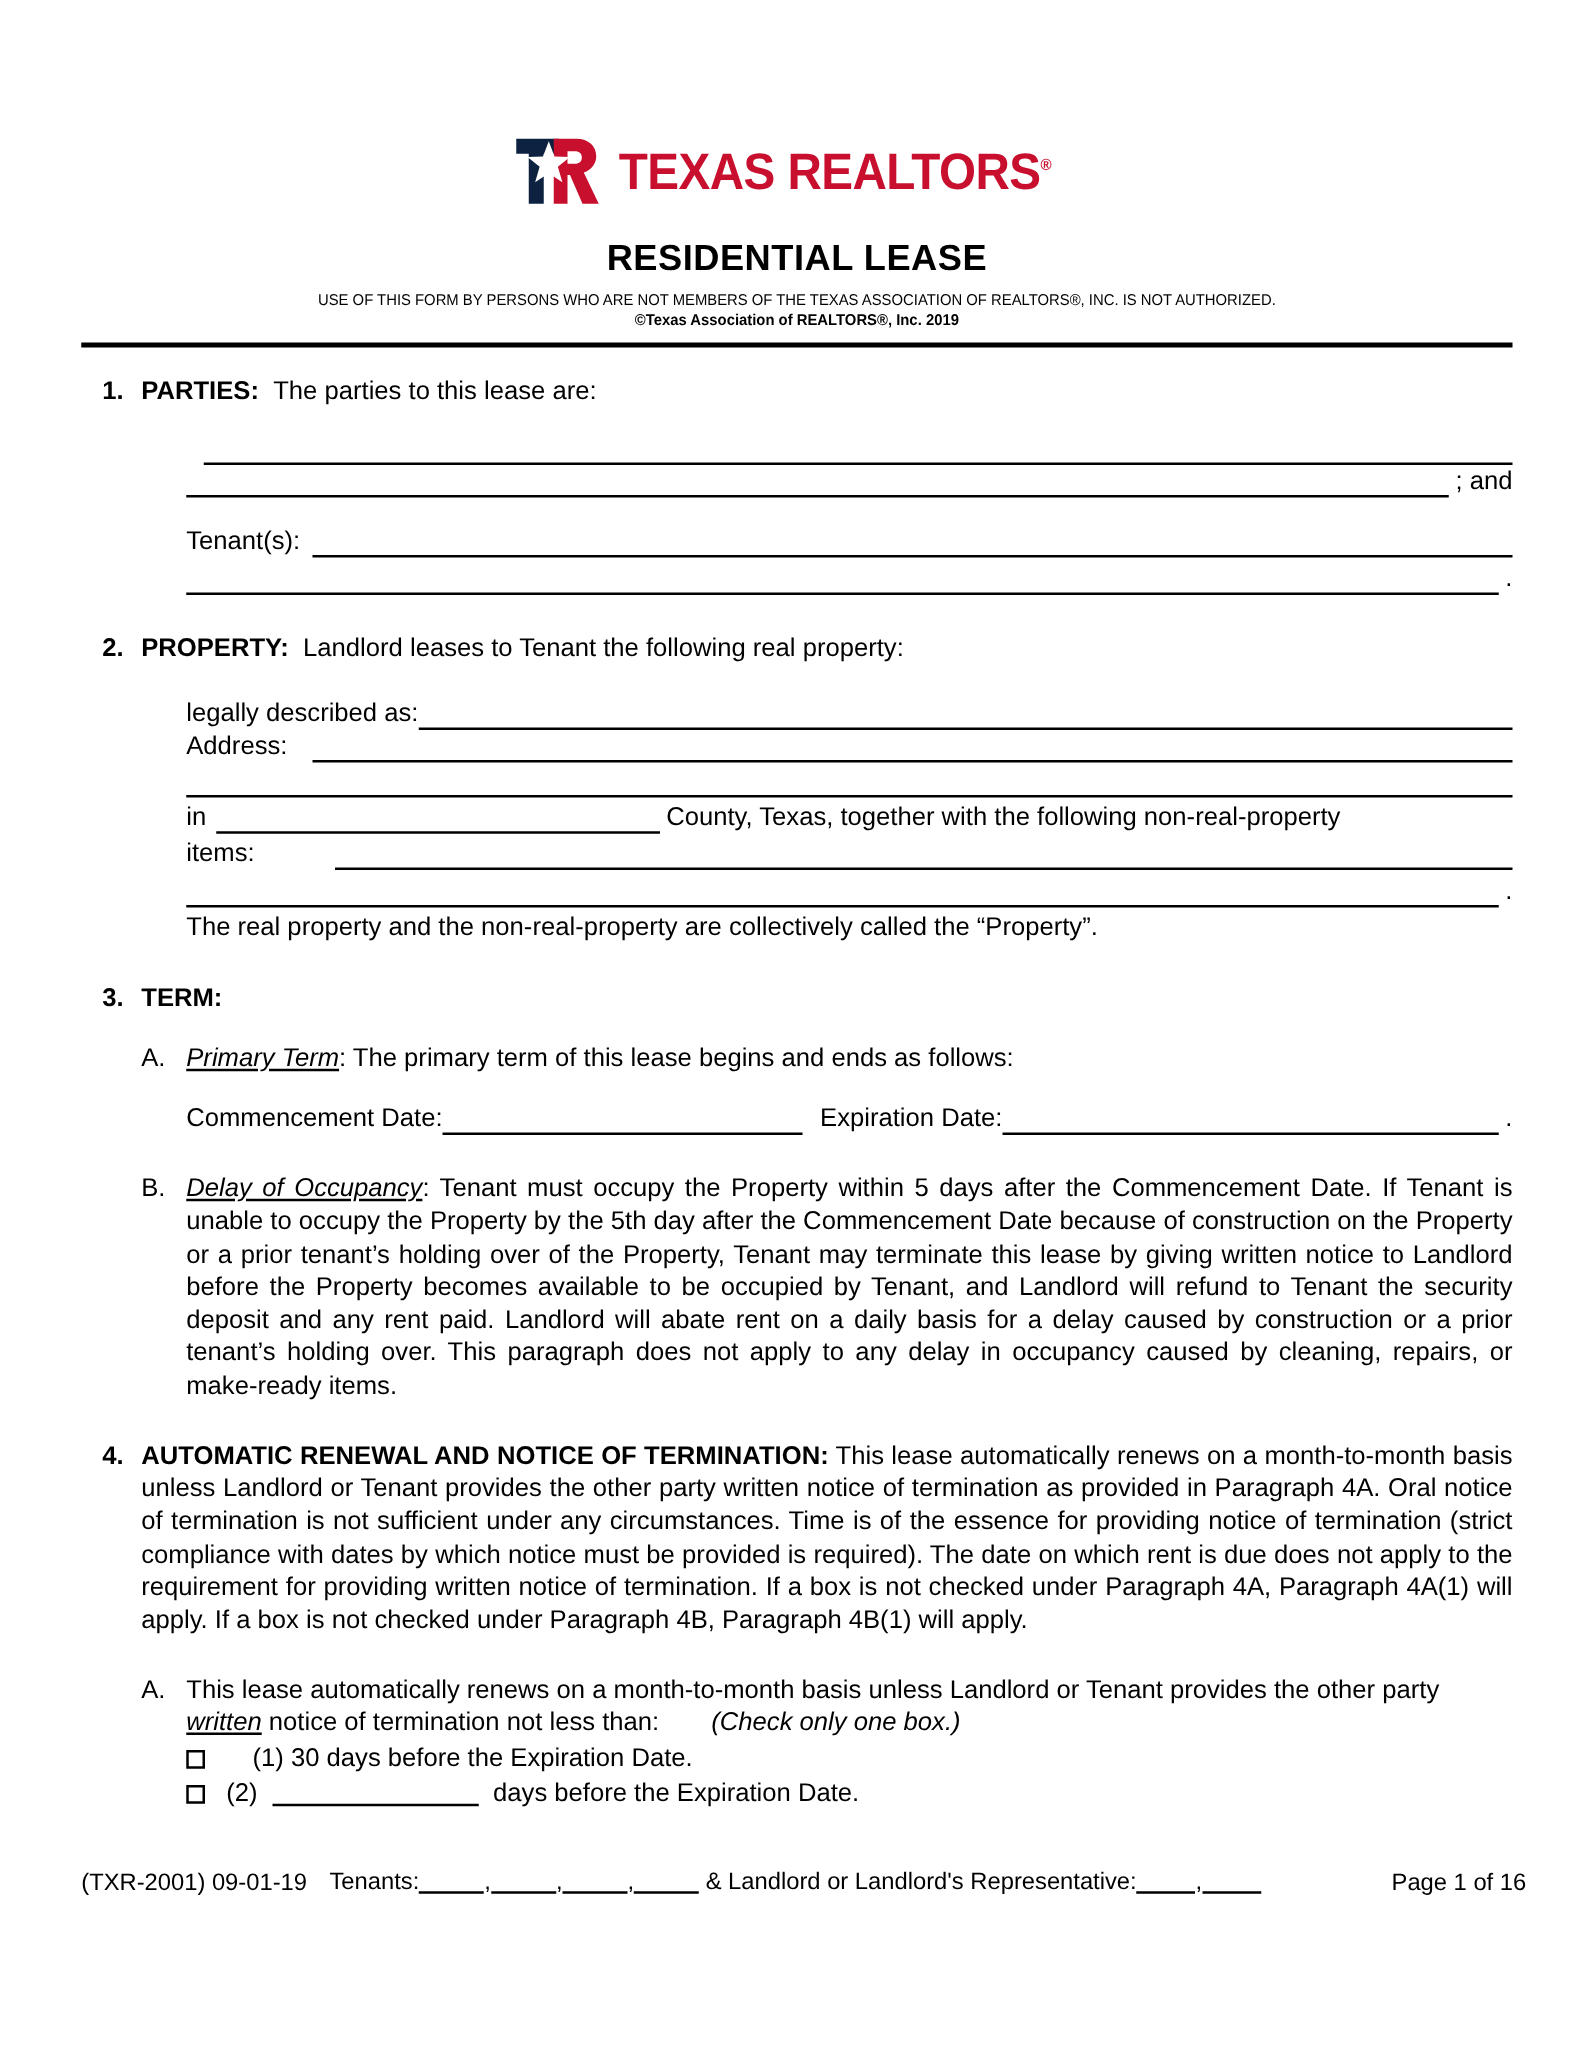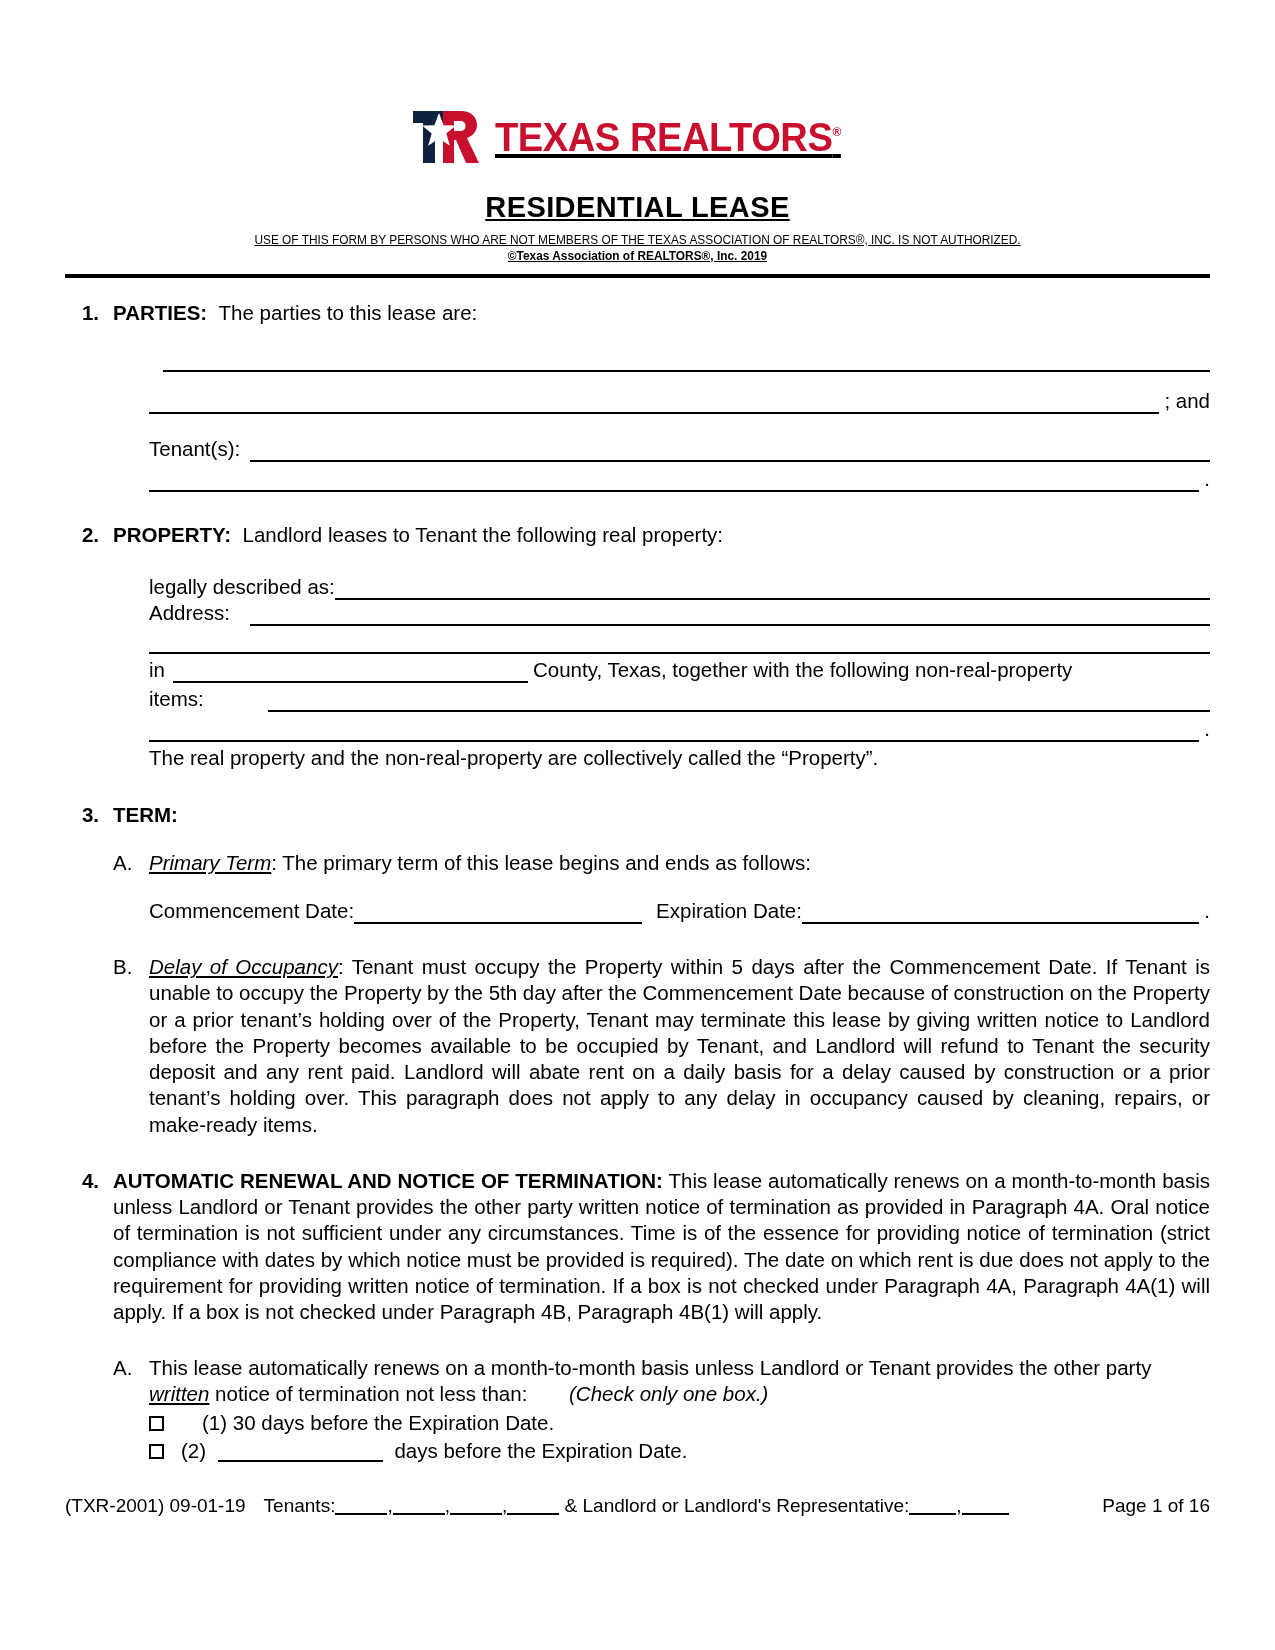--- a/index.html
+++ b/index.html
@@ -18,21 +18,20 @@
     background: #ffffff;
     box-sizing: border-box;
     padding: 0;
     overflow: hidden;
   }
 
   
   .header {
     padding-top: 108px;
     text-align: center;
-    text-decoration: underline;
   }
   .logo-row {
     display: flex;
     align-items: center;
     justify-content: center;
     gap: 14px;
     height: 58px;
   }
   .logo-mark {
     width: 72px;
@@ -146,21 +145,21 @@
     margin-right: 17px;
     box-sizing: border-box;
     background: #fff;
   }
   .cb-body { flex: 1 1 auto; }
 
   
   .footer {
     position: absolute;
     left: 65px;
-    right: 65px;
+    right: 54px;
     top: 1494px;
     font-size: 19px;
     display: flex;
     align-items: baseline;
     white-space: nowrap;
   }
   .footer .f-id { flex: 0 0 auto; }
   .footer .f-sig { flex: 0 0 auto; margin-left: 18px; }
   .footer .f-spacer { flex: 1 1 auto; }
   .footer .f-page { flex: 0 0 auto; }
@@ -213,21 +212,21 @@
       </div>
     </div>
 
     <div class="gap-md"></div>
 
     <div class="indent">
       <div class="line-row">
         <span style="width:14px;flex:0 0 14px;"></span>
         <span class="grow"></span>
       </div>
-      <div class="line-row" style="margin-top:16px;">
+      <div class="line-row" style="margin-top:0;">
         <span class="grow"></span>
         <span class="tail">; and</span>
       </div>
     </div>
 
     <div class="gap-md"></div>
 
     <div class="indent">
       <div class="line-row">
         <span class="lead">Tenant(s):</span>

